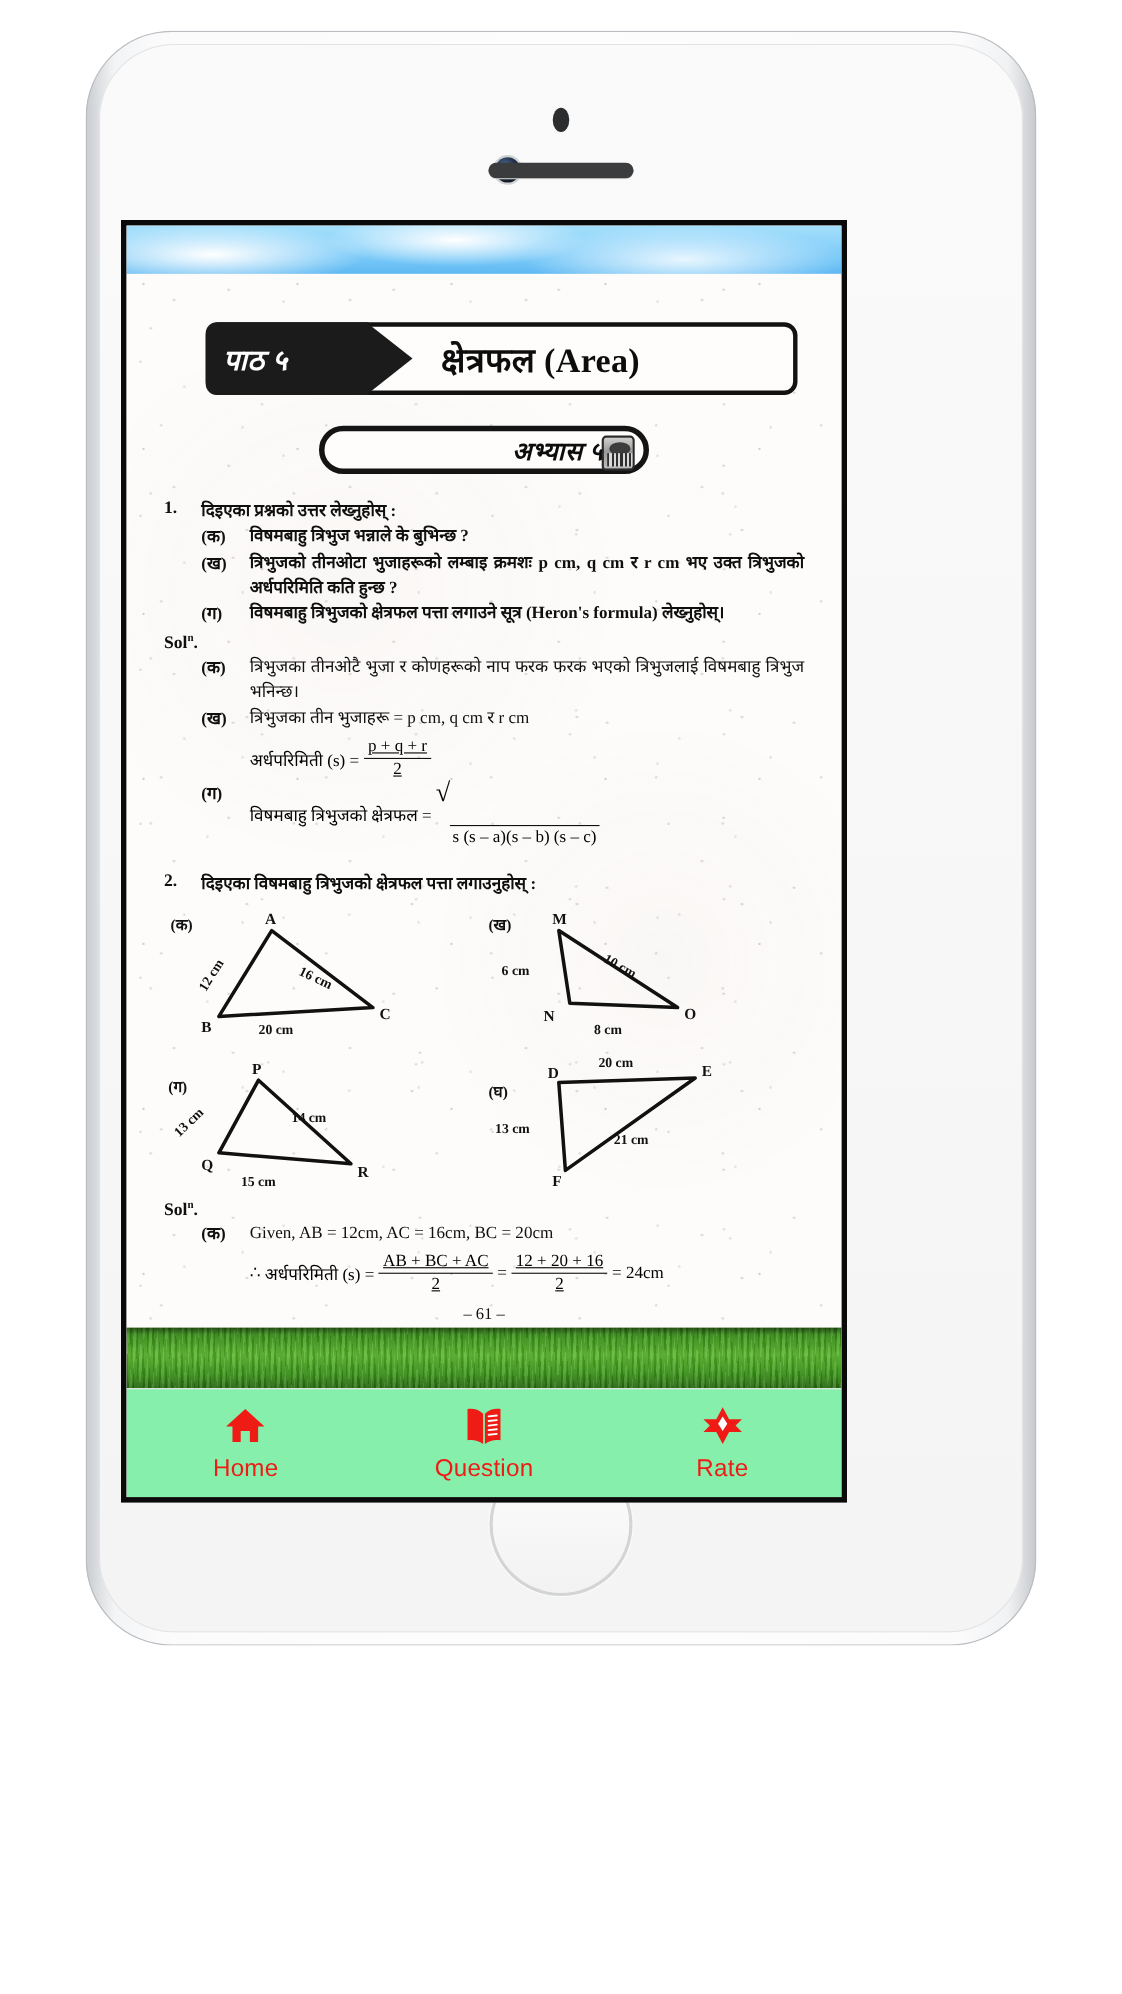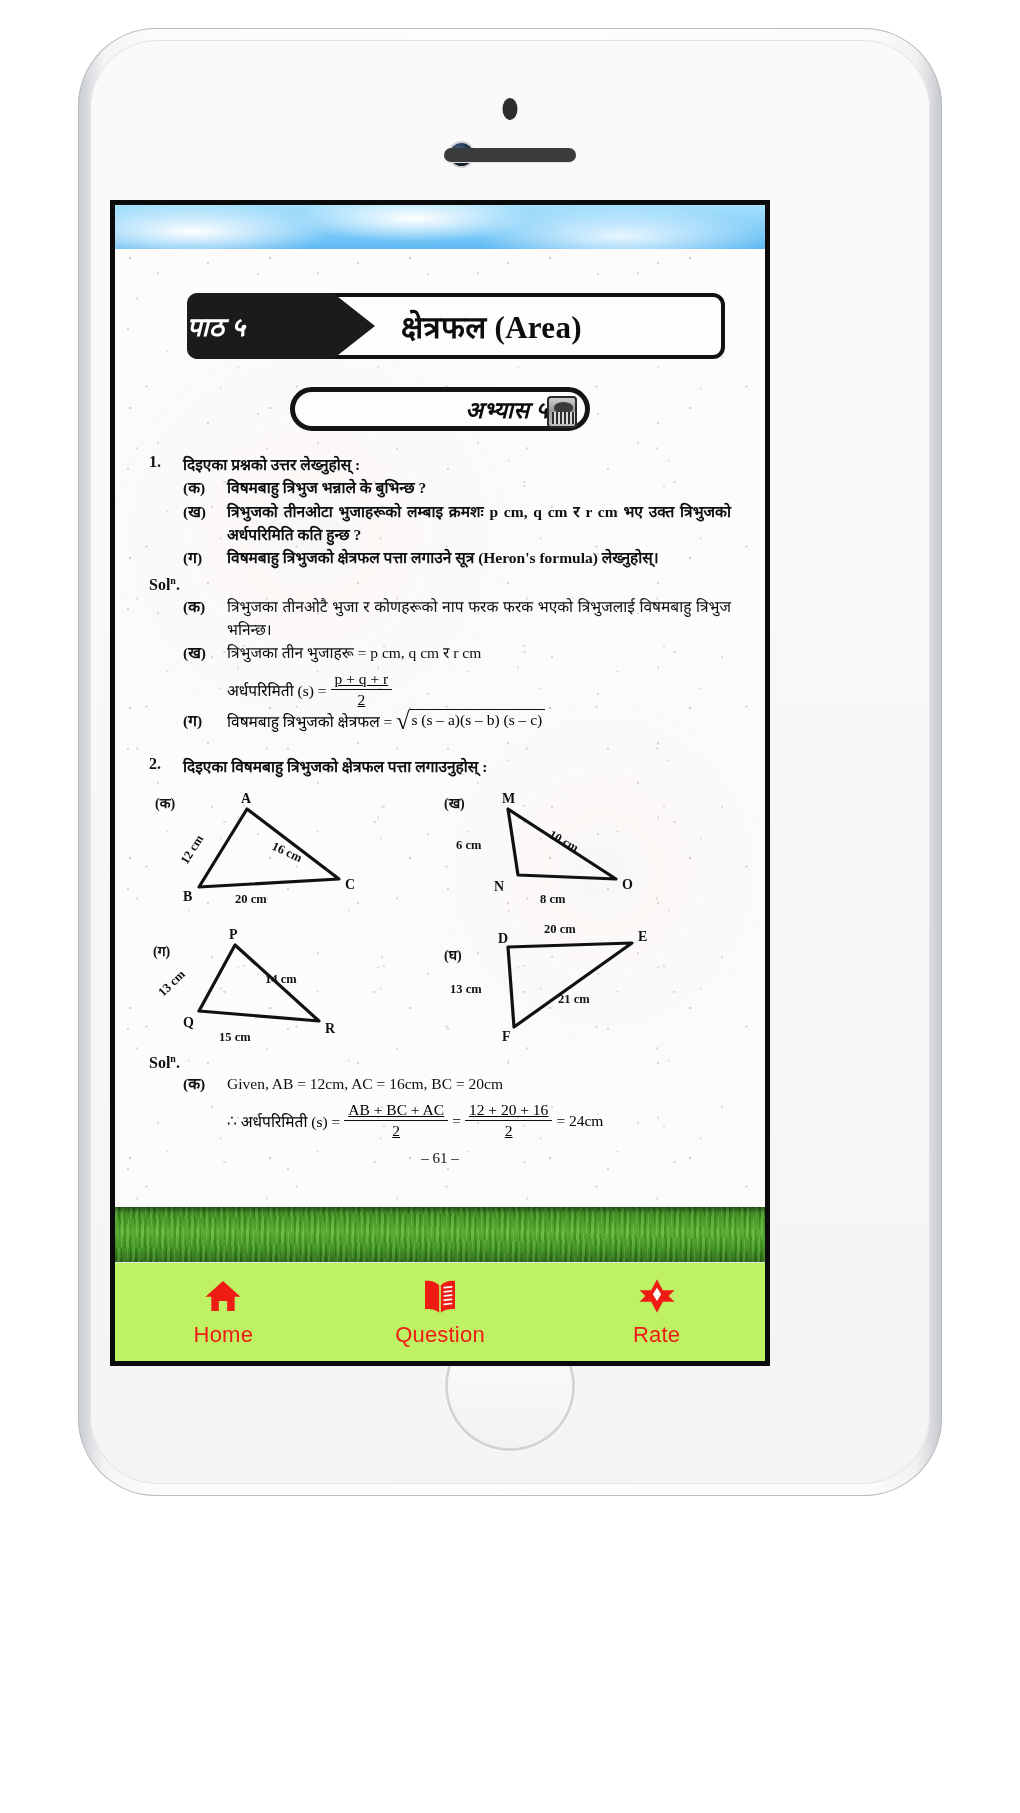--- a/index.html
+++ b/index.html
@@ -136,20 +136,21 @@
     border-radius: 12px;
     background: #fefdfc;
     display: flex; align-items: center;
   }
   .chapter-tag {
     position: absolute; left: -4px; top: -4px;
     height: 66px; width: 148px;
     background: #1b1b1b;
     border-radius: 10px 0 0 10px;
     display: flex; align-items: center; justify-content: flex-start;
+    padding-left: 16px;
     color: #fff;
     font-family: "Liberation Serif", serif;
     font-weight: bold; font-style: italic;
     font-size: 26px;
     letter-spacing: .5px;
     z-index: 2;
     text-align: center;
   }
   .chapter-tag-arrow {
     position: absolute; left: 142px; top: -4px;
@@ -240,21 +241,21 @@
   .frac {
     display: inline-block; vertical-align: middle;
     text-align: center; margin: 0 4px;
     font-family: "Liberation Serif", serif;
     text-decoration: underline;
   }
   .frac .num { display:block; padding: 0 4px 1px 4px; border-bottom: 1.6px solid #0f0f0f; }
   .frac .den { display:block; padding-top: 1px; }
   .sqrt-wrap { display:inline-flex; align-items:stretch; }
   .sqrt-sym { font-size: 24px; line-height: 1; font-family:"Liberation Serif",serif; }
-  .sqrt-body { border-top: 1.6px solid #0f0f0f; padding: 1px 3px 0 2px; }
+  .sqrt-body { border-top: 1.6px solid #0f0f0f; padding: 1px 3px 0 2px; margin-top: 41px; }
 
   .math-line {
     font-family: "Liberation Serif", serif;
     font-size: 15.5px; color: #000000;
     display:flex; align-items:center; flex-wrap:wrap;
     margin-top: 6px;
   }
 
   
   .fig-grid { margin-top: 8px; }
@@ -278,21 +279,21 @@
     text-align: center;
     font-family: "Liberation Serif", serif;
     font-weight: normal; font-size: 15px; color: #0f0f0f;
     margin-top: 10px;
   }
 
   
   .bottom-nav {
     position: absolute; left: 0; right: 0; bottom: 0;
     height: 99px;
-    background: #bef264;
+    background: #86efac;
     display: flex;
     border-top: 1px solid #e6e6e6;
   }
   .nav-item {
     flex: 1;
     display: flex; flex-direction: column;
     align-items: center; justify-content: center;
     gap: 6px;
     cursor: pointer;
   }

